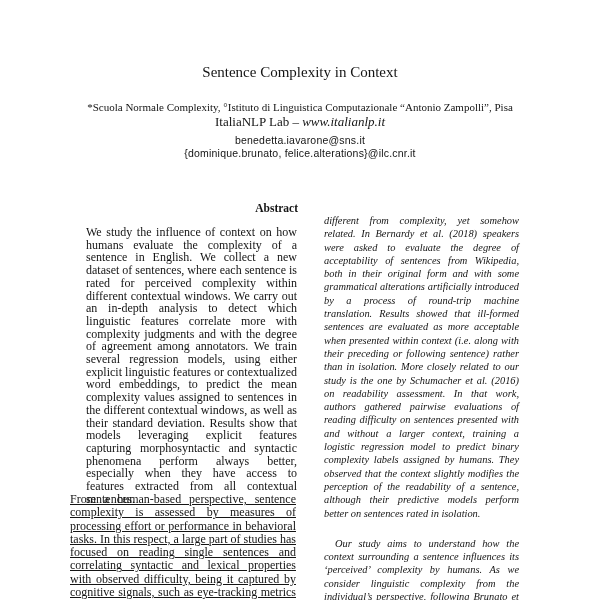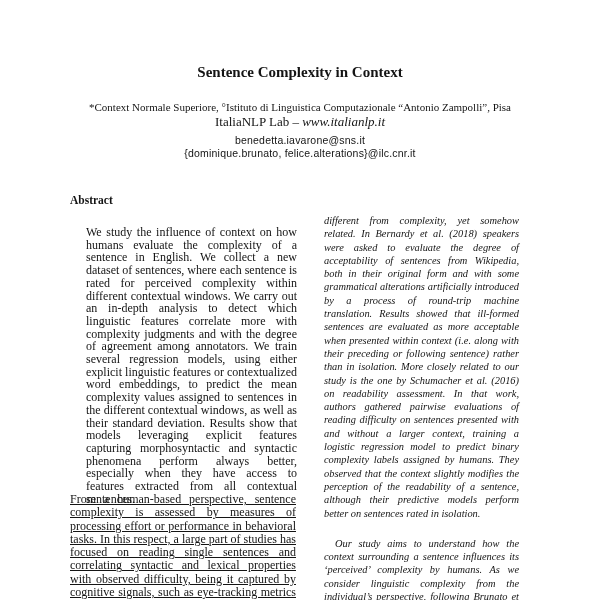--- a/index.html
+++ b/index.html
@@ -13,42 +13,42 @@
     color: #141414;
   }
   .header {
     position: absolute;
     top: 64px; left: 0;
     width: 600px;
     text-align: center;
   }
   .title {
     font-size: 15px;
-    font-weight: bold;
+    font-weight: normal;
     margin: 0 0 20px 0;
   }
   .authors {
     font-size: 11.5px;
     font-weight: bold;
     margin-bottom: 1px;
   }
   .affil { font-size: 11px; margin-bottom: 1px; }
   .lab { font-size: 13px; margin-bottom: 4px; }
   .lab .url { font-style: italic; }
   .mono {
     font-family: Liberation Sans, sans-serif;
     font-size: 10.5px;
     line-height: 13px;
     letter-spacing: 0.2px;
   }
   .abstract-heading {
     position: absolute;
-    left: 70px; top: 194px;
+    left: 70px; top: 202px;
     width: 228px;
-    text-align: left;
+    text-align: right;
     font-size: 11.5px;
     font-weight: bold;
   }
   .abstract-body {
     position: absolute;
     left: 86px; top: 226px;
     width: 211px;
     font-size: 12px;
     line-height: 12.7px;
     text-align: justify;
@@ -81,21 +81,21 @@
   .col-right p { margin: 17px; font-style: italic; }
   .col-right p.indented { text-indent: 11px; margin-top: 2px; }
 </style>
 </head>
 <body>
 
 <div class="page">
 
   <div class="header">
     <h1 class="title">Sentence Complexity in Context</h1>
-    <div class="affil">*Context Normale Superiore, °Istituto di Linguistica Computazionale “Antonio Zampolli”, Pisa</div>
+    <div class="affil">*Scuola Normale Complexity, °Istituto di Linguistica Computazionale “Antonio Zampolli”, Pisa</div>
     <div class="lab"><span>ItaliaNLP Lab – </span><span class="url">www.italianlp.it</span></div>
     <div class="mono">benedetta.iavarone@sns.it</div>
     <div class="mono">{dominique.brunato, felice.alterations}@ilc.cnr.it</div>
   </div>
 
   <div class="abstract-heading">Abstract</div>
 
   <div class="abstract-body">We study the influence of context on how humans evaluate the complexity of a sentence in English. We collect a new dataset of sentences, where each sentence is rated for perceived complexity within different contextual windows. We carry out an in-depth analysis to detect which linguistic features correlate more with complexity judgments and with the degree of agreement among annotators. We train several regression models, using either explicit linguistic features or contextualized word embeddings, to predict the mean complexity values assigned to sentences in the different contextual windows, as well as their standard deviation. Results show that models leveraging explicit features capturing morphosyntactic and syntactic phenomena perform always better, especially when they have access to features extracted from all contextual sentences.</div>
 
 

